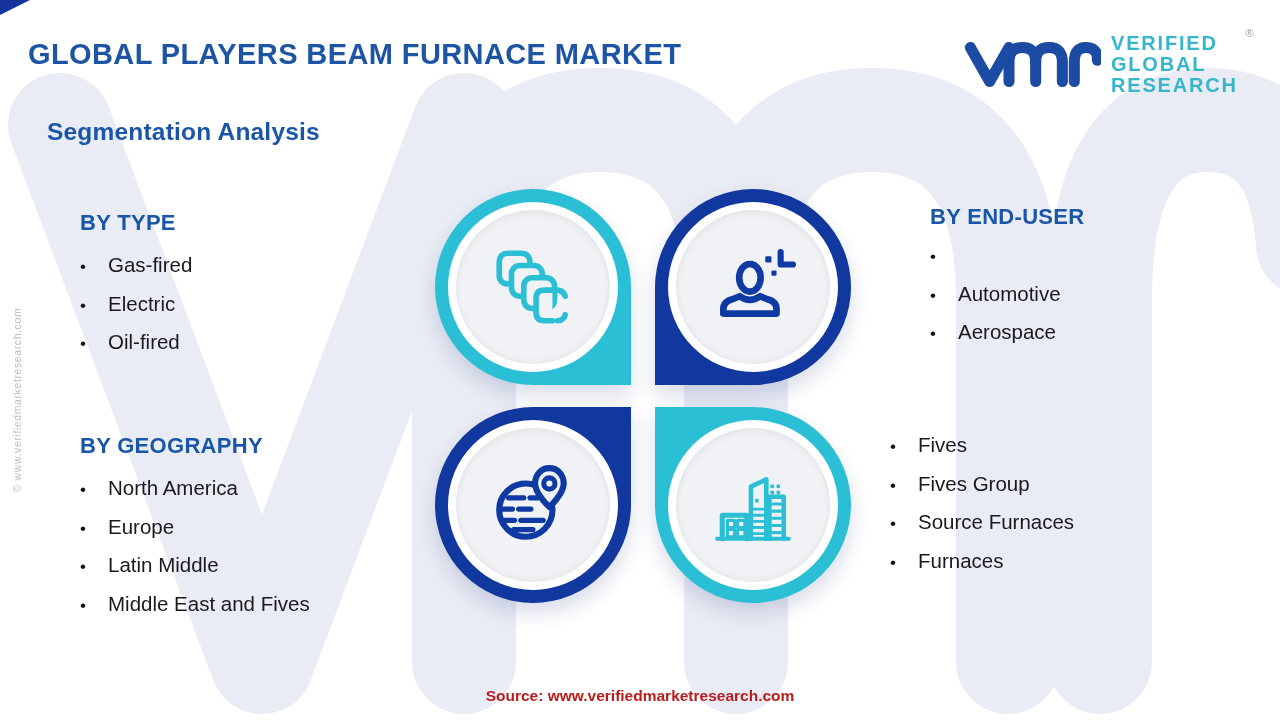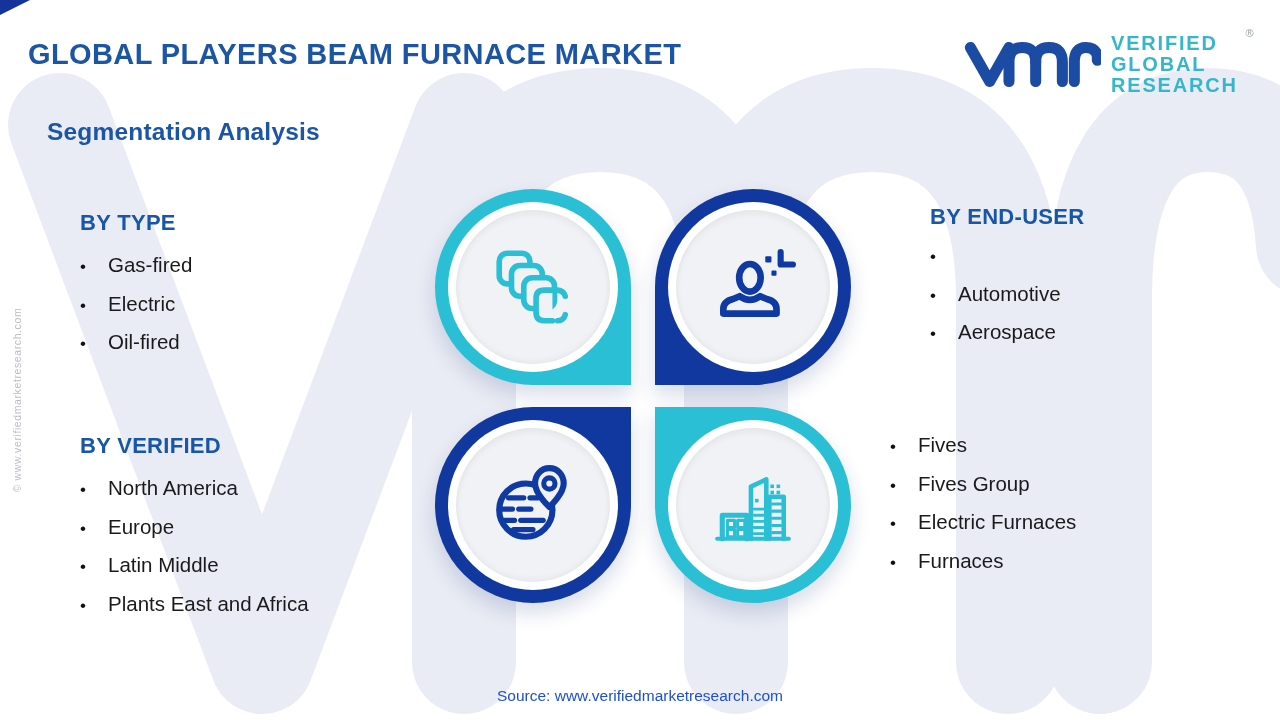--- a/index.html
+++ b/index.html
@@ -53,21 +53,21 @@
   .q-tr { left:655px; top:189px; border-radius:50% 50% 50% 0; }
   .q-bl { left:435px; top:407px; border-radius:50% 0 50% 50%; }
   .q-br { left:655px; top:407px; border-radius:0 50% 50% 50%; }
   .quad .white { position:absolute; inset:13px; background:#ffffff; border-radius:50%; }
   .quad .disc  { position:absolute; inset:21px; background:#f1f2f5; border-radius:50%;
                  display:flex; align-items:center; justify-content:center;
                  box-shadow:inset 0 4px 7px rgba(0,0,0,0.05), inset 0 -3px 6px rgba(0,0,0,0.04); }
   .disc svg { width:86px; height:86px; }
 
   .source { position:absolute; left:0; right:0; top:687px; text-align:center;
-            font-size:15.5px; font-weight:normal; color:#1d4ed8; z-index:3; }
+            font-size:15.5px; font-weight:bold; color:#b91c1c; z-index:3; }
 </style>
 </head>
 <body>
 
 <div class="canvas">
 
   <svg class="wm-letters" viewBox="0 0 1280 720" fill="none" stroke="#e9ecf4" stroke-width="104" stroke-linecap="round" stroke-linejoin="round">
     <path d="M60,125 L262,662 L464,125"></path>
     <path d="M464,662 L464,300 Q464,120 600,120 Q736,120 736,300 L736,662"></path>
     <path d="M736,300 Q736,120 872,120 Q1008,120 1008,300 L1008,662"></path>
@@ -126,54 +126,54 @@
           <span>Automotive</span>
         </li>
       <li>
           <span class="dot">•</span>
           <span>Aerospace</span>
         </li>
     </ul>
   </div>
 
   <div class="section sec-geo">
-    <h3>BY VERIFIED</h3>
+    <h3>BY GEOGRAPHY</h3>
     <ul>
       <li>
           <span class="dot">•</span>
           <span>North America</span>
         </li>
       <li>
           <span class="dot">•</span>
           <span>Europe</span>
         </li>
       <li>
           <span class="dot">•</span>
           <span>Latin Middle</span>
         </li>
       <li>
           <span class="dot">•</span>
-          <span>Plants East and Africa</span>
+          <span>Middle East and Fives</span>
         </li>
     </ul>
   </div>
 
   <div class="section sec-players">
     <ul>
       <li>
           <span class="dot">•</span>
           <span>Fives</span>
         </li>
       <li>
           <span class="dot">•</span>
           <span>Fives Group</span>
         </li>
       <li>
           <span class="dot">•</span>
-          <span>Electric Furnaces</span>
+          <span>Source Furnaces</span>
         </li>
       <li>
           <span class="dot">•</span>
           <span>Furnaces</span>
         </li>
     </ul>
   </div>
 
   <div class="quad teal q-tl">
     <div class="white"></div>

